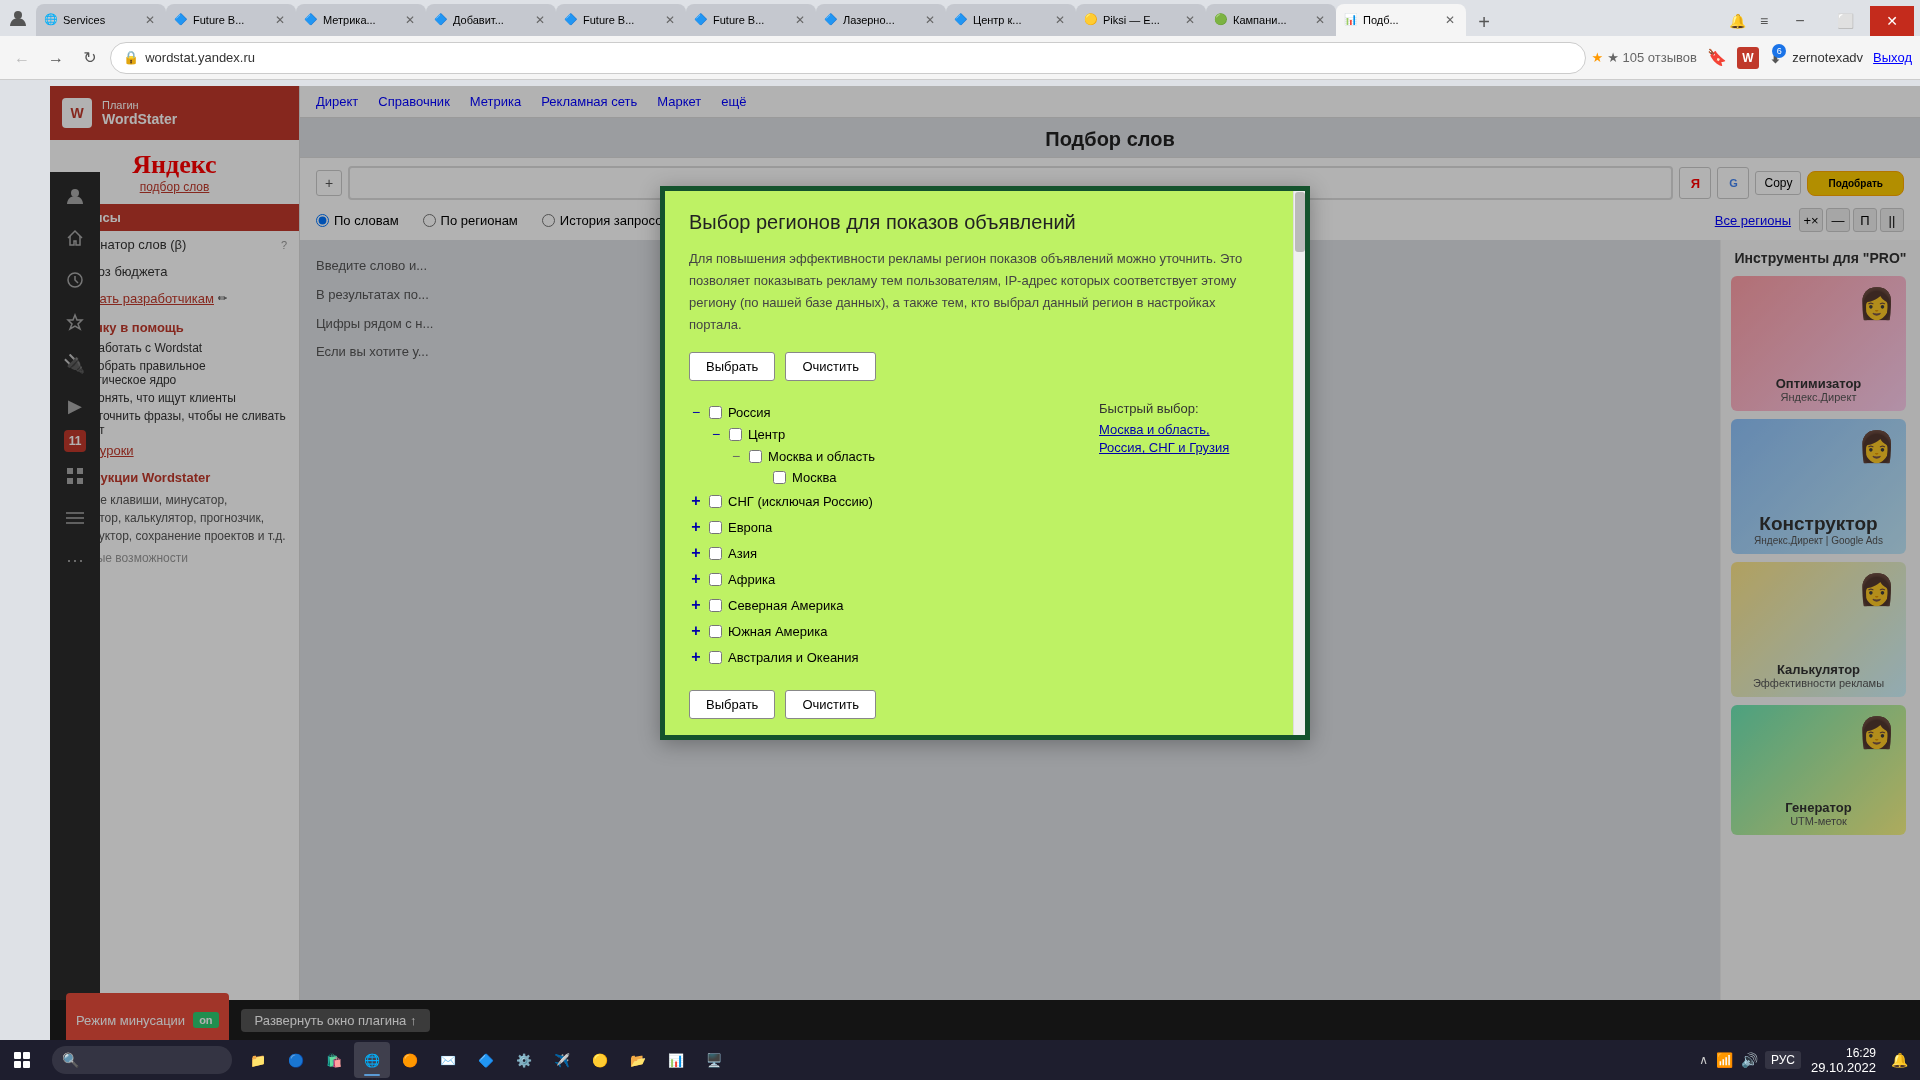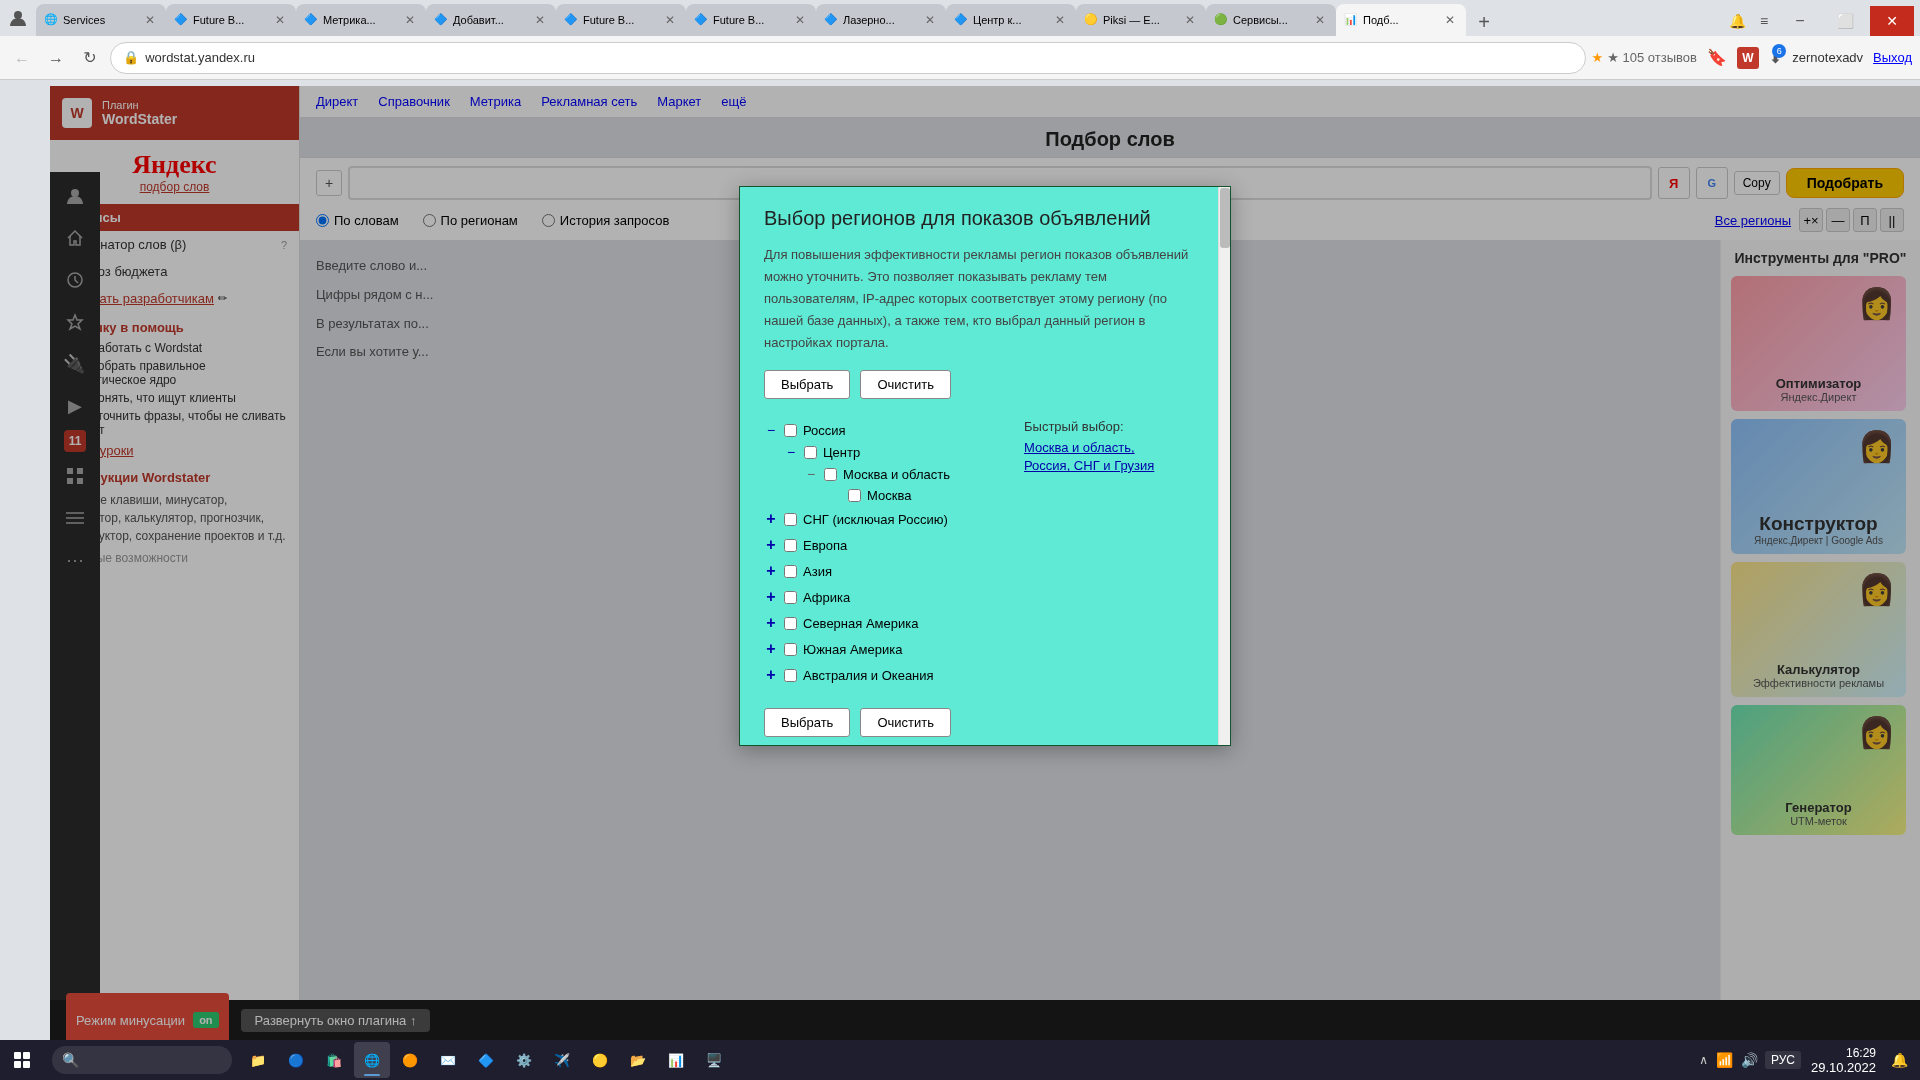--- a/index.html
+++ b/index.html
@@ -11,21 +11,21 @@
     .nav-btn.disabled { color: #bbb; cursor: default; }
     .sidebar-icon { width: 36px; height: 36px; display: flex; align-items: center; justify-content: center; cursor: pointer; border-radius: 6px; color: #aaa; font-size: 18px; }
 
     
     .plugin-sidebar { width: 250px; background: #fff; border-right: 1px solid #ddd; display: flex; flex-direction: column; flex-shrink: 0; overflow-y: auto; }
     .plugin-header { background: #c0392b; padding: 12px; display: flex; align-items: center; gap: 10px; }
     .plugin-header-icon { width: 30px; height: 30px; background: #fff; border-radius: 4px; display: flex; align-items: center; justify-content: center; color: #c0392b; font-weight: bold; font-size: 14px; }
 
     
     .modal-overlay { position: absolute; top: 0; left: 0; right: 0; bottom: 0; background: rgba(0,0,0,0.3); display: flex; align-items: flex-start; justify-content: center; padding-top: 100px; z-index: 100; }
-    .modal { background: #5eead4; width: 492px; max-height: 560px; border: 1px solid #14532d; box-shadow: 0 4px 20px rgba(0,0,0,0.3); display: flex; flex-direction: column; position: relative; }
+    .modal { background: #bef264; width: 650px; max-height: 560px; border: 5px solid #14532d; box-shadow: 0 4px 20px rgba(0,0,0,0.3); display: flex; flex-direction: column; position: relative; }
 
     
     .win-taskbar { position: absolute; bottom: 0; left: 0; right: 0; height: 40px; background: #1e1e2e; display: flex; align-items: center; z-index: 200; }
 
     
     .left-notif-sidebar { position: absolute; top: 86px; left: 0; width: 50px; bottom: 40px; background: #2c2c2c; display: flex; flex-direction: column; align-items: center; padding: 6px 0; gap: 6px; z-index: 5; }
 
     
     .page-wrapper { position: absolute; top: 86px; left: 50px; right: 0; bottom: 40px; display: flex; overflow: hidden; }
     .content-with-yandex { flex: 1; display: flex; flex-direction: column; overflow: hidden; position: relative; }
@@ -94,21 +94,21 @@
       <span class="tab-text">Центр к...</span>
       <span class="tab-x">✕</span>
     </div>
     <div class="browser-tab inactive-tab">
       <span class="tab-icon">🟡</span>
       <span class="tab-text">Piksi — E...</span>
       <span class="tab-x">✕</span>
     </div>
     <div class="browser-tab inactive-tab">
       <span class="tab-icon">🟢</span>
-      <span class="tab-text">Сервисы...</span>
+      <span class="tab-text">Кампани...</span>
       <span class="tab-x">✕</span>
     </div>
     <div class="browser-tab active-tab" style="background:#f5f5f5;">
       <span class="tab-icon">📊</span>
       <span class="tab-text">Подб...</span>
       <span class="tab-x">✕</span>
     </div>
     <div class="add-tab-btn">+</div>
     <div style="flex:1;"></div>
 
@@ -247,21 +247,21 @@
 
       <div style="text-align:center;font-size:20px;font-weight:bold;color:#222;padding:10px 0 6px;border-bottom:1px solid #ddd;">Подбор слов</div>
 
       <div style="padding:8px 16px;background:#fff;">
         <div style="display:flex;align-items:center;gap:6px;margin-bottom:8px;">
           <div style="width:26px;height:26px;display:flex;align-items:center;justify-content:center;background:#fff;border:1px solid #ccc;border-radius:3px;cursor:pointer;font-size:14px;color:#555;">+</div>
           <input style="flex: 1 1 0%; height: 34px; border: 2px solid rgb(221, 221, 221); border-radius: 4px; padding: 0px 10px; font-size: 14px;" type="text" placeholder="">
           <div style="width:32px;height:32px;background:#fff;border:1px solid #ccc;border-radius:3px;cursor:pointer;display:flex;align-items:center;justify-content:center;color:#f00;font-weight:bold;font-size:13px;">Я</div>
           <div style="width:32px;height:32px;background:#fff;border:1px solid #ccc;border-radius:3px;cursor:pointer;display:flex;align-items:center;justify-content:center;color:#4285f4;font-weight:bold;font-size:11px;">G</div>
           <div style="background:#fff;border:1px solid #ccc;border-radius:3px;padding:4px 8px;font-size:12px;cursor:pointer;">Соpу</div>
-          <div style="background:#fc0;border:1px solid #fa0;border-radius:8px;padding:6px 20px;font-size:14px;font-weight:bold;cursor:pointer;">Подобрать</div>
+          <div style="background:#fc0;border:1px solid #fa0;border-radius:8px;padding:6px 20px;font-size:10px;font-weight:bold;cursor:pointer;">Подобрать</div>
         </div>
 
         <div style="display:flex;gap:24px;align-items:center;">
           <label style="display:flex;align-items:center;gap:5px;font-size:13px;cursor:pointer;">
             <input type="radio" name="wordstat-mode" checked="" style="">
             <span>По словам</span>
           </label>
           <label style="display:flex;align-items:center;gap:5px;font-size:13px;cursor:pointer;">
             <input type="radio" name="wordstat-mode" style="">
             <span>По регионам</span>
@@ -279,22 +279,22 @@
               <div style="width:24px;height:24px;background:#eee;border:1px solid #ccc;border-radius:3px;cursor:pointer;display:flex;align-items:center;justify-content:center;font-size:13px;">П</div>
               <div style="width:24px;height:24px;background:#eee;border:1px solid #ccc;border-radius:3px;cursor:pointer;display:flex;align-items:center;justify-content:center;font-size:13px;">||</div>
             </div>
           </div>
         </div>
       </div>
 
       <div style="flex:1;display:flex;overflow:hidden;">
         <div style="flex:1;padding:16px;overflow-y:auto;">
           <p style="margin-bottom:8px;font-size:13px;color:#555;line-height:1.6;">Введите слово и...</p>
+          <p style="margin-bottom:8px;font-size:13px;color:#555;line-height:1.6;">В результатах по...</p>
           <p style="margin-bottom:8px;font-size:13px;color:#555;line-height:1.6;">Цифры рядом с н...</p>
-          <p style="margin-bottom:8px;font-size:13px;color:#555;line-height:1.6;">В результатах по...</p>
           <p style="margin-bottom:8px;font-size:13px;color:#555;line-height:1.6;">Если вы хотите у...</p>
         </div>
 
         <div class="yandex-right-ads">
           <div style="font-size:14px;font-weight:bold;color:#333;margin-bottom:10px;text-align:center;">Инструменты для "PRO"</div>
 
           <div style="width:175px;height:135px;border-radius:6px;margin-bottom:8px;overflow:hidden;background:linear-gradient(135deg,#ffa0a8,#fecfef);display:flex;flex-direction:column;align-items:center;justify-content:flex-end;cursor:pointer;position:relative;">
             <div style="position:absolute;top:10px;right:10px;font-size:30px;">👩</div>
             <div style="padding:8px;text-align:center;">
               <div style="font-size:13px;font-weight:bold;color:#333;">Оптимизатор</div>

